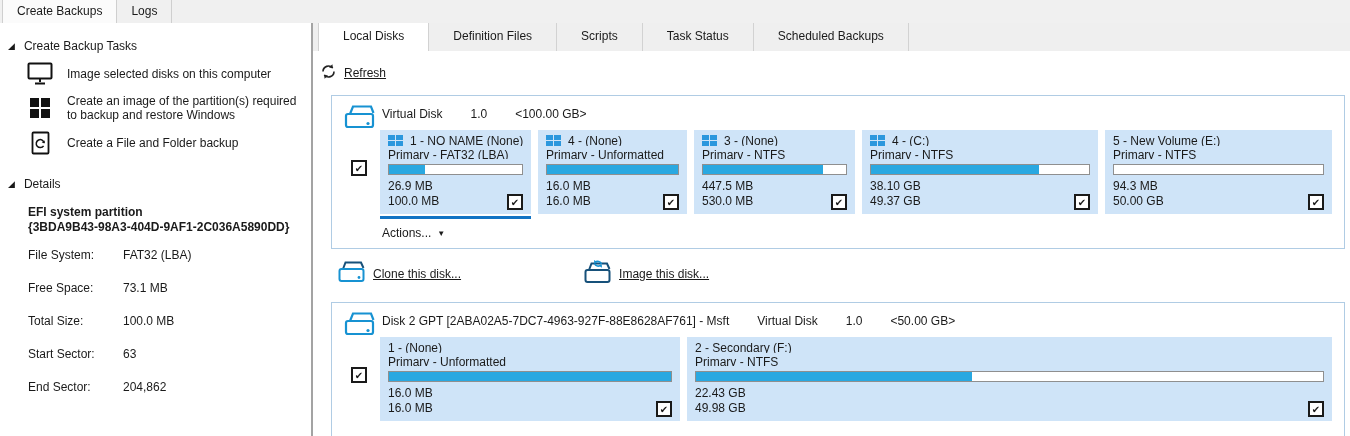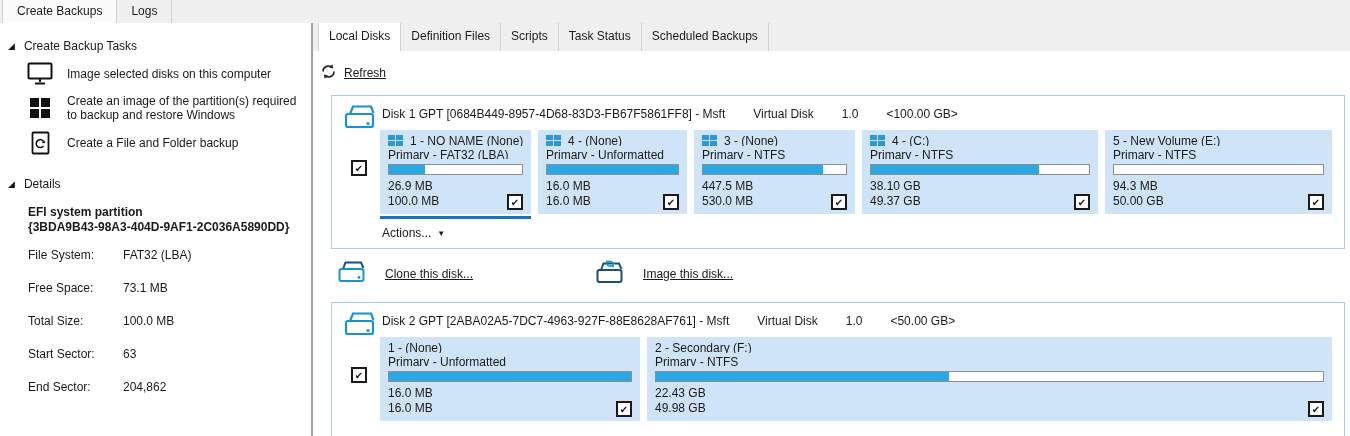--- a/index.html
+++ b/index.html
@@ -24,21 +24,21 @@
   .tri { font-size:9px; line-height:1; color:#1a1a1a; }
   .task-item { display:flex; align-items:center; gap:13px; margin:9px 8px 9px 20px; cursor:pointer; }
   .task-item .t-icon { flex:none; width:28px; display:flex; justify-content:center; }
   .winlogo-black { display:inline-grid; grid-template-columns:9px 9px; grid-template-rows:9px 9px; gap:2px; }
   .winlogo-black i { background:#111; }
   .details-block { margin:14px 4px 0 22px; }
   .details-name { font-weight:bold; line-height:1.25; }
   .prop-grid { display:grid; grid-template-columns:95px auto; row-gap:19px; margin-top:13px; }
   
   .inner-tabs { height:28px; background:#efefef; display:flex; padding-left:5px; flex:none; }
-  .itab { padding:6px 10px 5px; text-align:center; border-right:1px solid #d2d2d2; white-space:nowrap; }
+  .itab { padding:6px 24px 5px; text-align:center; border-right:1px solid #d2d2d2; white-space:nowrap; }
   .itab:first-child { border-left:1px solid #d2d2d2; }
   .itab.active { background:#fff; }
   
   .content { flex:1; padding:10px 5px 0 5px; background:#fff; }
   .refresh-row { display:flex; align-items:center; gap:7px; margin:2px 0 12px 2px; }
   .link { text-decoration:underline; color:#1a1a1a; cursor:pointer; }
   
   .disk-box { border:1px solid var(--box-border,#b0cce4); margin:0 0 10px 13px; padding:8px 12px 8px 6px; display:flex; }
   .disk-left { width:42px; flex:none; display:flex; flex-direction:column; align-items:center; }
   .disk-left .checkbox { margin-top:26px; }
@@ -51,26 +51,26 @@
   .tile-type { margin-top:2px; white-space:nowrap; overflow:hidden; }
   .winflag { display:inline-grid; grid-template-columns:7px 7px; grid-template-rows:7px 7px; gap:1px; margin-right:7px; flex:none; }
   .winflag i { background:var(--flag-blue,#2b97dd); }
   .bar { border:1px solid #8f8f8f; background:#fff; height:15px; margin-top:5px; }
   .fill { height:100%; background:var(--bar-fill,#29a8e1); }
   .tile-bottom { display:flex; justify-content:space-between; align-items:flex-end; margin-top:4px; line-height:1.3; }
   .checkbox { width:16px; height:16px; border:2px solid #1a1a1a; background:#fff; display:flex; align-items:center; justify-content:center; font-size:10px; flex:none; cursor:pointer; }
   .actions-row { margin:12px 0 0 2px; display:flex; align-items:center; gap:6px; cursor:pointer; }
   .actions-row .caret { font-size:8px; }
   .links-row { display:flex; align-items:center; margin:4px 0 14px 19px; }
-  .link-group { display:flex; align-items:center; gap:20px;text-align:center; }
+  .link-group { display:flex; align-items:center; gap:8px;text-align:center; }
   .link-group + .link-group { margin-left:122px; }
   
   .w1{width:151px}.w2{width:149px}.w3{width:161px}.w4{width:236px}.w5{flex:1}
   
-  .dw1{width:260px}.dw2{flex:1}
+  .dw1{width:300px}.dw2{flex:1}
   .d2-pad { padding-bottom:30px; }
 </style>
 </head>
 <body>
 
 <div class="top-tabs">
   <div class="wtab active">Create Backups</div>
   <div class="wtab">Logs</div>
 </div>
 
@@ -168,21 +168,20 @@
             <svg width="32" height="27" viewBox="0 0 32 27">
               <path d="M7 10 L10 2.5 H28 L30.5 9" fill="none" stroke="#1792d2" stroke-width="2.2"></path>
               <rect x="3" y="10" width="27" height="13" rx="2" fill="none" stroke="#1792d2" stroke-width="2.2"></rect>
               <circle cx="25" cy="19.5" r="1.6" fill="#1792d2"></circle>
             </svg>
           </span>
           <span class="checkbox">✔</span>
         </div>
         <div class="disk-right">
           <div class="disk-header">
-            <span>Disk 1 GPT [0684B449-8957-4D68-83D3-FB67F5861FF8] - Msft</span>
             <span>Virtual Disk</span>
             <span>1.0</span>
             <span>&lt;100.00 GB&gt;</span>
           </div>
           <div class="tiles">
             <div class="tile sel w1">
               <div class="tile-name">
                 <span class="winflag">
                     <i></i>
                     <i></i>

